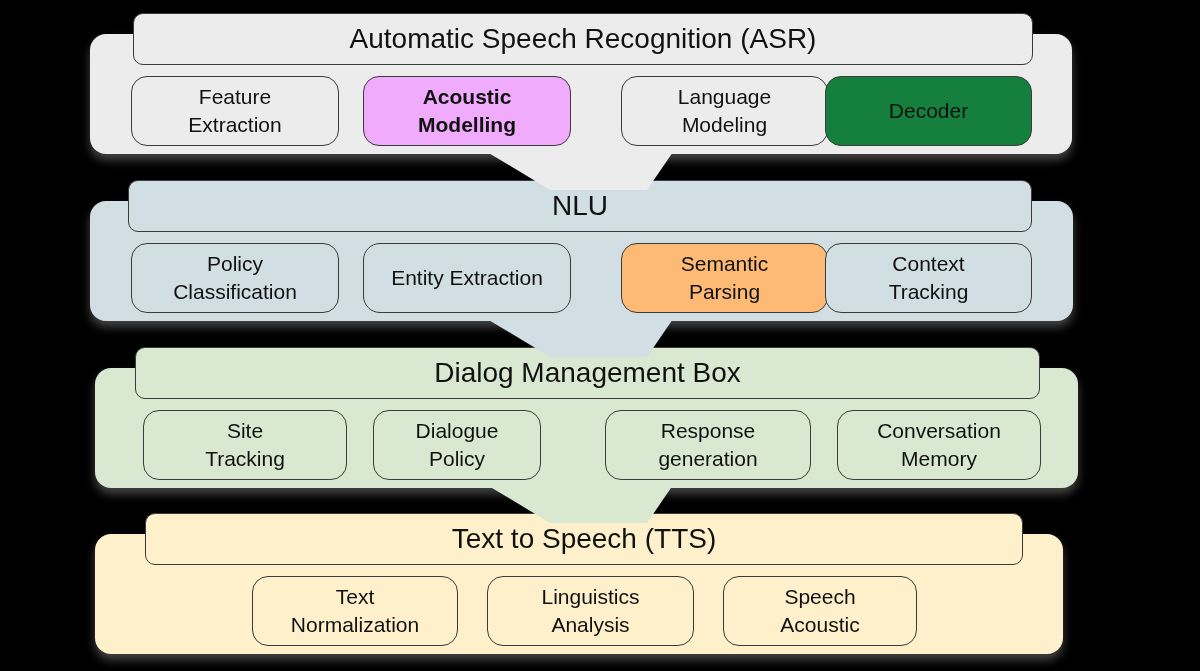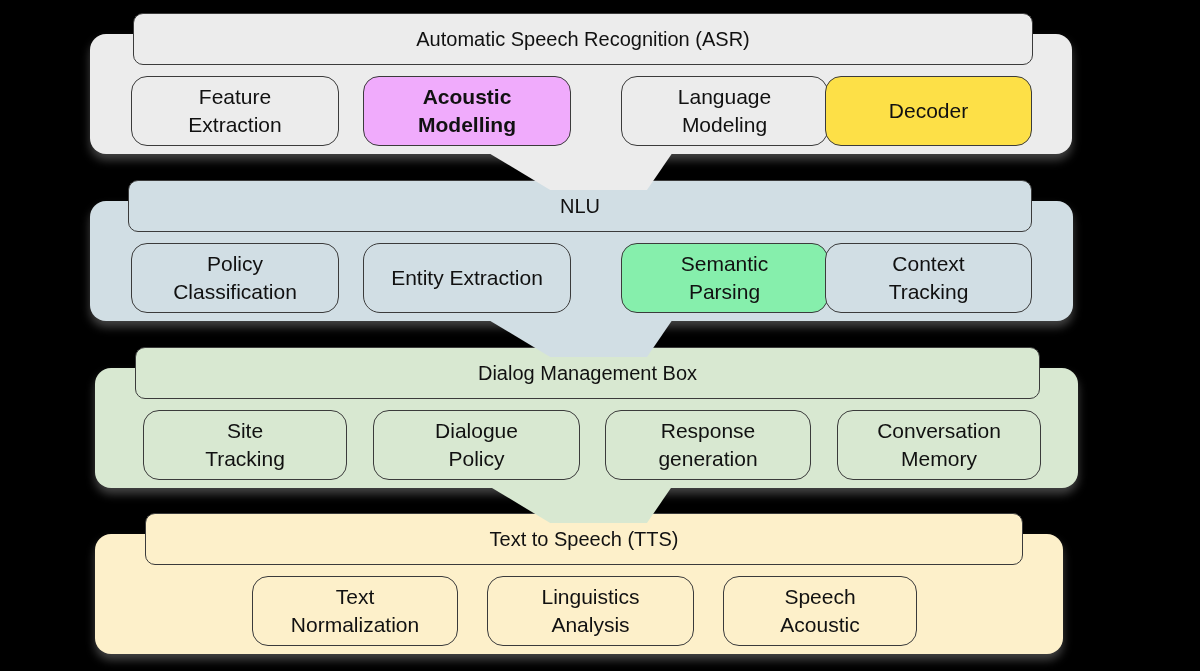--- a/index.html
+++ b/index.html
@@ -21,42 +21,42 @@
   }
   .s0 .body{left:90px;width:982px;}
   .s1 .body{left:90px;width:983px;}
   .s2 .body{left:95px;width:983px;}
   .s3 .body{left:95px;width:968px;}
 
   .header{
     position:absolute;top:0;height:52px;
     border:1.4px solid #3b3b3b;border-radius:10px;
     display:flex;align-items:center;justify-content:center;
-    font-size:20px;box-sizing:border-box;
+    font-size:28px;box-sizing:border-box;
   }
   .s0 .header{left:133px;width:900px;}
   .s1 .header{left:128px;width:904px;}
   .s2 .header{left:135px;width:905px;}
   .s3 .header{left:145px;width:878px;}
 
   .box{
     position:absolute;top:63px;height:70px;
     border:1.4px solid #3b3b3b;border-radius:16px;
     display:flex;flex-direction:column;align-items:center;justify-content:center;
     font-size:21px;line-height:28px;text-align:center;box-sizing:border-box;
   }
   .box span{display:block;}
 
   .s0 .b0,.s1 .b0{left:131px;width:208px;}
   .s0 .b1,.s1 .b1{left:363px;width:208px;}
   .s0 .b2,.s1 .b2{left:594px;width:207px;margin-left:27px;}
   .s0 .b3,.s1 .b3{left:825px;width:207px;}
 
   .s2 .b0{left:143px;width:204px;}
-  .s2 .b1{left:373px;width:207px;}
+  .s2 .b1{left:373px;width:168px;}
   .s2 .b2{left:605px;width:206px;}
   .s2 .b3{left:837px;width:204px;}
 
   .s3 .b0{left:252px;width:206px;}
   .s3 .b1{left:487px;width:207px;}
   .s3 .b2{left:723px;width:194px;}
 
   .arrow{
     position:absolute;left:487px;width:186px;height:38px;z-index:10;
     clip-path:polygon(0 0,100% 0,86% 100%,34% 100%);
@@ -76,36 +76,36 @@
       <span>Extraction</span>
     </div>
     <div class="box b1" style="background-color: #f0abfc; font-weight: bold;">
       <span>Acoustic</span>
       <span>Modelling</span>
     </div>
     <div class="box b2" style="background-color: rgb(236, 236, 236);">
       <span>Language</span>
       <span>Modeling</span>
     </div>
-    <div class="box b3" style="background-color: #fde047;">
+    <div class="box b3" style="background-color: #15803d;">
       <span>Decoder</span>
     </div>
   </div>
 
   <div class="section s1">
     <div class="body" style="background-color: rgb(209, 222, 228);"></div>
     <div class="header" style="background-color: rgb(209, 222, 228);">NLU</div>
     <div class="box b0" style="background-color: rgb(209, 222, 228);">
       <span>Policy</span>
       <span>Classification</span>
     </div>
     <div class="box b1" style="background-color: rgb(209, 222, 228); border-radius: 17px;">
       <span>Entity Extraction</span>
     </div>
-    <div class="box b2" style="background-color: #86efac;">
+    <div class="box b2" style="background-color: #fdba74;">
       <span>Semantic</span>
       <span>Parsing</span>
     </div>
     <div class="box b3" style="background-color: rgb(209, 222, 228);">
       <span>Context</span>
       <span>Tracking</span>
     </div>
   </div>
 
   <div class="section s2">

